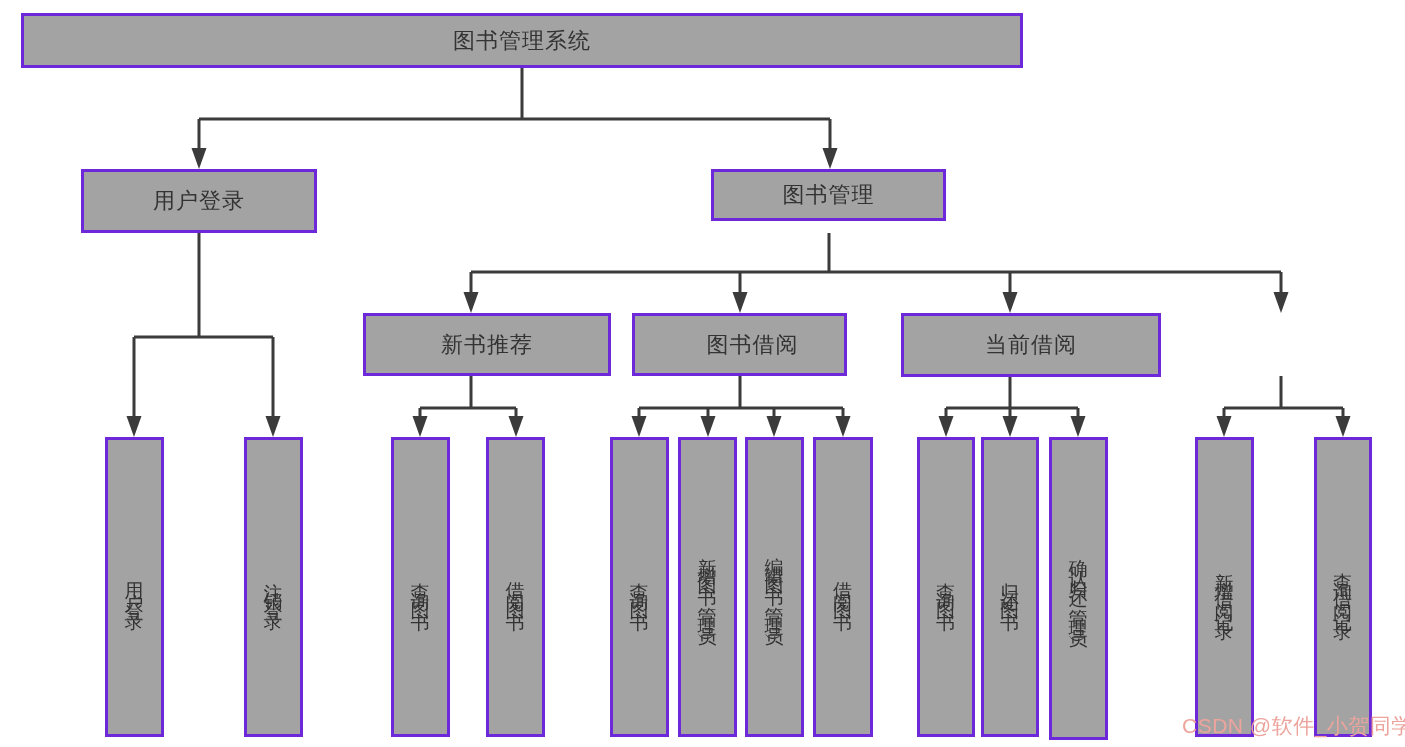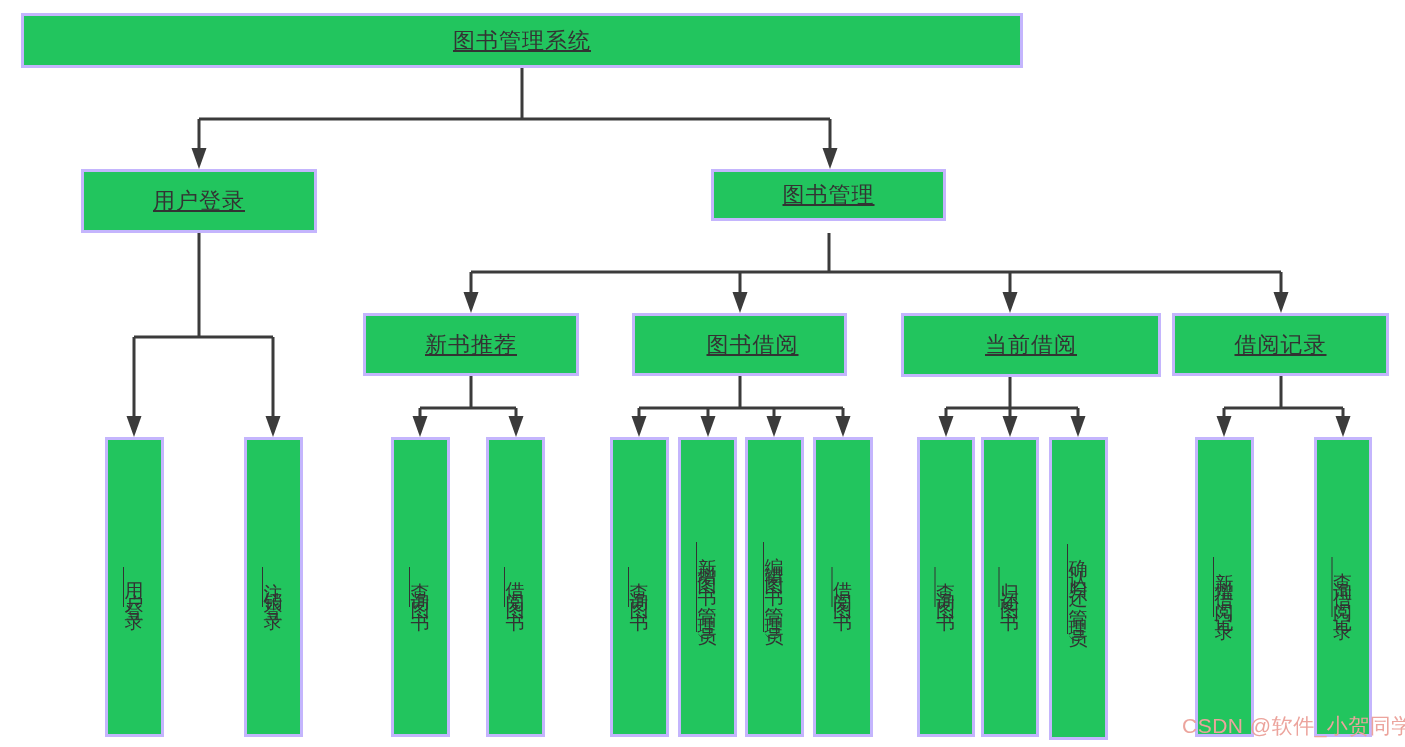--- a/index.html
+++ b/index.html
@@ -28,30 +28,29 @@
     stroke-width: 3;
     fill: none;
   }
   .arrow {
     fill: #3b3b3b;
     stroke: none;
   }
   .node {
     position: absolute;
     box-sizing: border-box;
-    background: #22c55e;
-    border: 3px solid #c4b5fd;
+    background: #a3a3a3;
+    border: 3px solid #6d28d9;
     color: #333333;
     display: flex;
     align-items: center;
     justify-content: center;
     font-size: 22px;
     letter-spacing: 1px;
     white-space: nowrap;
-    text-decoration: underline;
   }
   .leaf {
     writing-mode: vertical-rl;
     text-orientation: mixed;
     font-size: 19px;
     line-height: 1;
     letter-spacing: 10px;
     white-space: normal;
   }
   .watermark {
@@ -118,24 +117,23 @@
       <path class="arrow" d="M1224 437 l-7.5 -21 l15 0 z"></path>
       <path class="arrow" d="M1343 437 l-7.5 -21 l15 0 z"></path>
     </g>
   </svg>
 
   <div class="node" style="left:21px; top:13px; width:1002px; height:55px;">图书管理系统</div>
 
   <div class="node" style="left:81px; top:169px; width:236px; height:64px;">用户登录</div>
   <div class="node" style="left:711px; top:169px; width:235px; height:52px;">图书管理</div>
 
-  <div class="node" style="left:363px; top:313px; width:216px; height:63px;">新书推荐</div>
+  <div class="node" style="left:363px; top:313px; width:248px; height:63px;">新书推荐</div>
   <div class="node" style="left:632px; top:313px; width:215px; height:63px;padding-left:26px;">图书借阅</div>
   <div class="node" style="left:901px; top:313px; width:260px; height:64px;">当前借阅</div>
-  <div class="node" style="left:1172px; top:313px; width:217px; height:63px;">借阅记录</div>
 
   <div class="node leaf" style="left:105px; top:437px; width:59px; height:300px;">用户登录</div>
   <div class="node leaf" style="left:244px; top:437px; width:59px; height:300px;">注销登录</div>
 
   <div class="node leaf" style="left:391px; top:437px; width:59px; height:300px;">查询图书</div>
   <div class="node leaf" style="left:486px; top:437px; width:59px; height:300px;">借阅图书</div>
 
   <div class="node leaf" style="left:610px; top:437px; width:59px; height:300px;">查询图书</div>
   <div class="node leaf" style="left:678px; top:437px; width:59px; height:300px;">新增图书（管理员）</div>
   <div class="node leaf" style="left:745px; top:437px; width:59px; height:300px;">编辑图书（管理员）</div>

